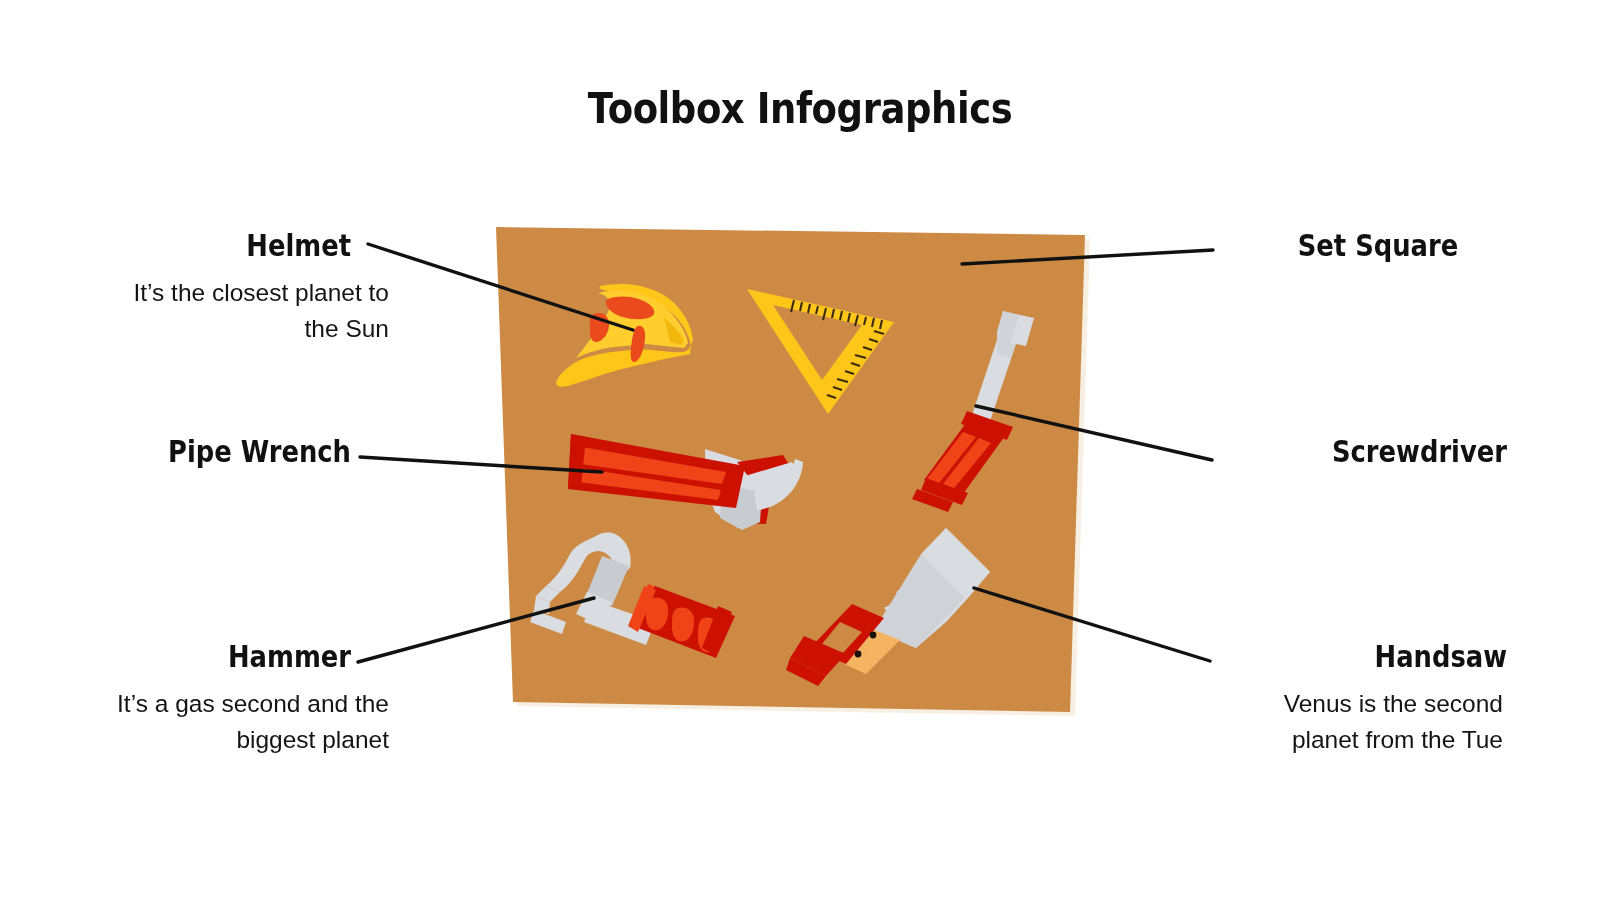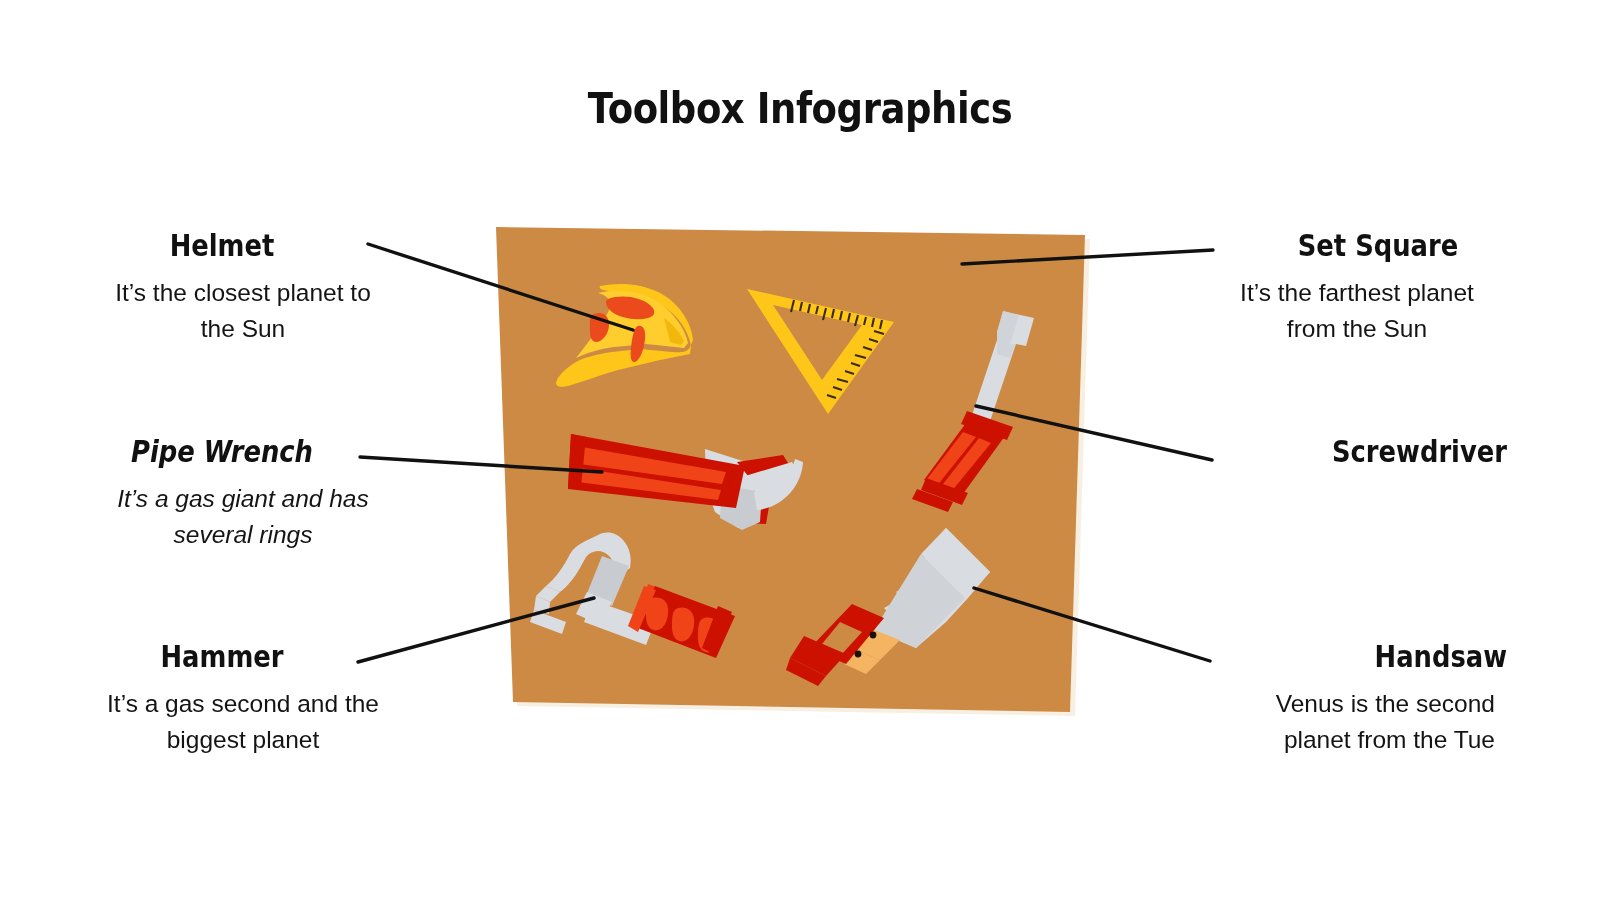--- a/index.html
+++ b/index.html
@@ -39,21 +39,21 @@
     transform: scaleX(0.86);
     transform-origin: 50% 50%;
     white-space: nowrap;
   }
 
   
   .callout {
     position: absolute;
     width: 300px;
   }
-  .callout.left  { left: 93px;  text-align: center; }
+  .callout.left  { left: 93px;  text-align: right; }
   .callout.right { left: 1207px; text-align: right; }
 
   .callout-title {
     font-family: "DejaVu Sans", sans-serif;
     font-weight: bold;
     font-size: 30px;
     line-height: 1.0;
     color: #111111;
     margin: 0 0 14px 0;
     transform: scaleX(0.86);
@@ -61,21 +61,21 @@
   }
   .callout.left .callout-title  { transform-origin: 0% 50%; }
   .callout.right .callout-title { transform-origin: 100% 50%; }
 
   .callout-desc {
     font-family: "Liberation Sans", sans-serif;
     font-weight: normal;
     font-size: 24.5px;
     line-height: 1.47;
     color: #141414;
-    margin: 12px;
+    margin: 4px;
   }
 
   
   #art {
     position: absolute;
     left: 0; top: 0;
     width: 1600px;
     height: 900px;
     pointer-events: none;
   }
@@ -257,33 +257,31 @@
       <line x1="976" y1="406" x2="1212" y2="460"></line>
       <line x1="974" y1="588" x2="1210" y2="661"></line>
     </g>
   </svg>
 
   <div class="callout left" style="top:231px;">
     <div class="callout-title">Helmet</div>
     <div class="callout-desc">It’s the closest planet to the Sun</div>
   </div>
 
-  <div class="callout left" style="top:437px;font-style:italic;">
+  <div class="callout left" style="top:437px;">
     <div class="callout-title">Pipe Wrench</div>
-    <div class="callout-desc">It’s a gas giant and has several rings</div>
   </div>
 
   <div class="callout left" style="top:642px;">
     <div class="callout-title">Hammer</div>
     <div class="callout-desc">It’s a gas second and the biggest planet</div>
   </div>
 
   <div class="callout right" style="top:231px;text-align:center;">
     <div class="callout-title">Set Square</div>
-    <div class="callout-desc">It’s the farthest planet from the Sun</div>
   </div>
 
   <div class="callout right" style="top:437px;">
     <div class="callout-title">Screwdriver</div>
   </div>
 
   <div class="callout right" style="top:642px;">
     <div class="callout-title">Handsaw</div>
     <div class="callout-desc">Venus is the second planet from the Tue</div>
   </div>

